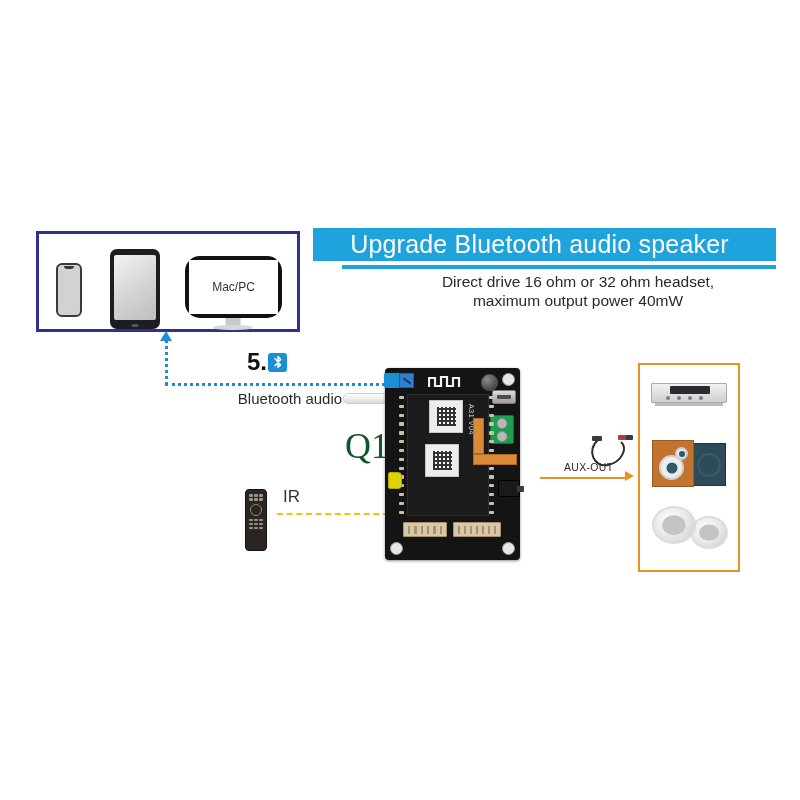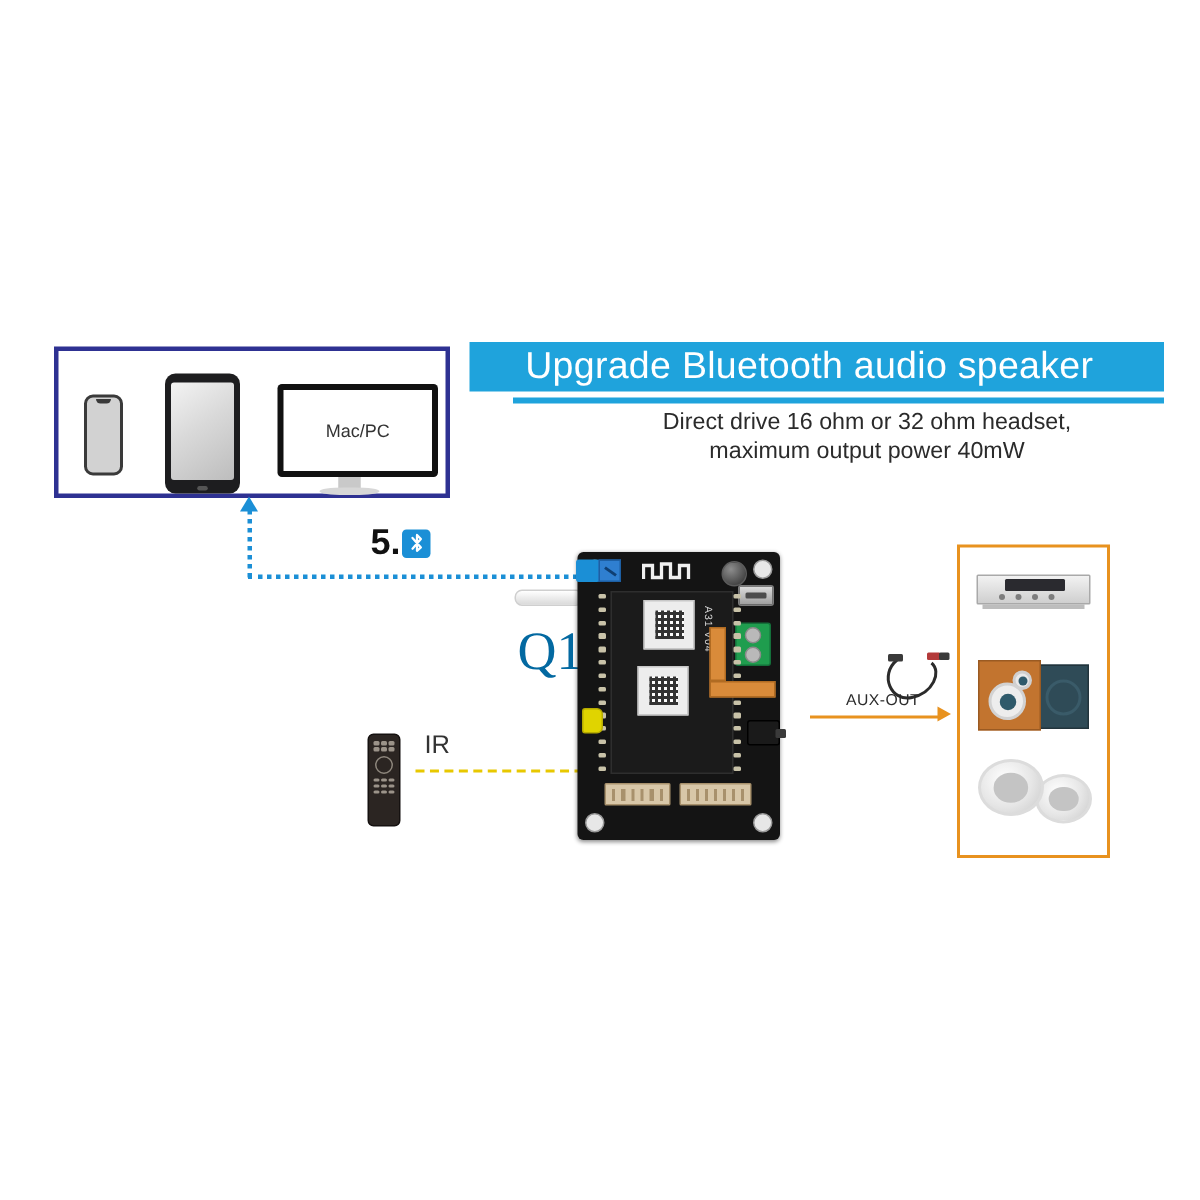--- a/index.html
+++ b/index.html
@@ -119,24 +119,24 @@
     transform: translateX(-50%);
     width: 7px;
     height: 3px;
     border-radius: 2px;
     background: #555;
   }
   .dev-monitor {
     position: absolute;
     left: 185px;
     top: 256px;
-    width: 107px;
+    width: 97px;
     height: 62px;
     background: #111111;
-    border-radius: 3px;
+    border-radius: 15px;
     padding: 4px;
     box-sizing: border-box;
   }
   .dev-monitor-screen {
     width: 100%;
     height: 100%;
     background: #ffffff;
     display: flex;
     align-items: center;
     justify-content: center;
@@ -505,22 +505,22 @@
     width: 58%;
     height: 58%;
     border-radius: 50%;
     background: #c4c4c4;
   }
 
   
   .q1-label {
     position: absolute;
     left: 345px;
-    top: 416px;
-    color: #0369a1;
+    top: 428px;
+    color: #14532d;
     font-family: "Liberation Serif", serif;
     font-size: 36px;
     line-height: 36px;
   }
 
   
   .pcb {
     position: absolute;
     left: 385px;
     top: 368px;
@@ -812,20 +812,21 @@
   <div class="bt-arrow-right"></div>
 
   <div class="bt-badge-wrap">
     <span class="bt-five">5.</span>
     <span class="bt-icon">
       <svg width="12" height="15" viewBox="0 0 12 15" aria-hidden="true">
         <path d="M3 3.6 L8.6 10 L6 12.2 L6 1.6 L8.6 4.4 L3 10.8" fill="none" stroke="#ffffff" stroke-width="1.5" stroke-linejoin="round" stroke-linecap="round"></path>
       </svg>
     </span>
   </div>
+  <div class="bt-label">Bluetooth audio</div>
 
   <div class="remote">
     <div class="remote-grid">
       <i></i>
         <i></i>
         <i></i>
         <i></i>
         <i></i>
         <i></i>
     </div>

